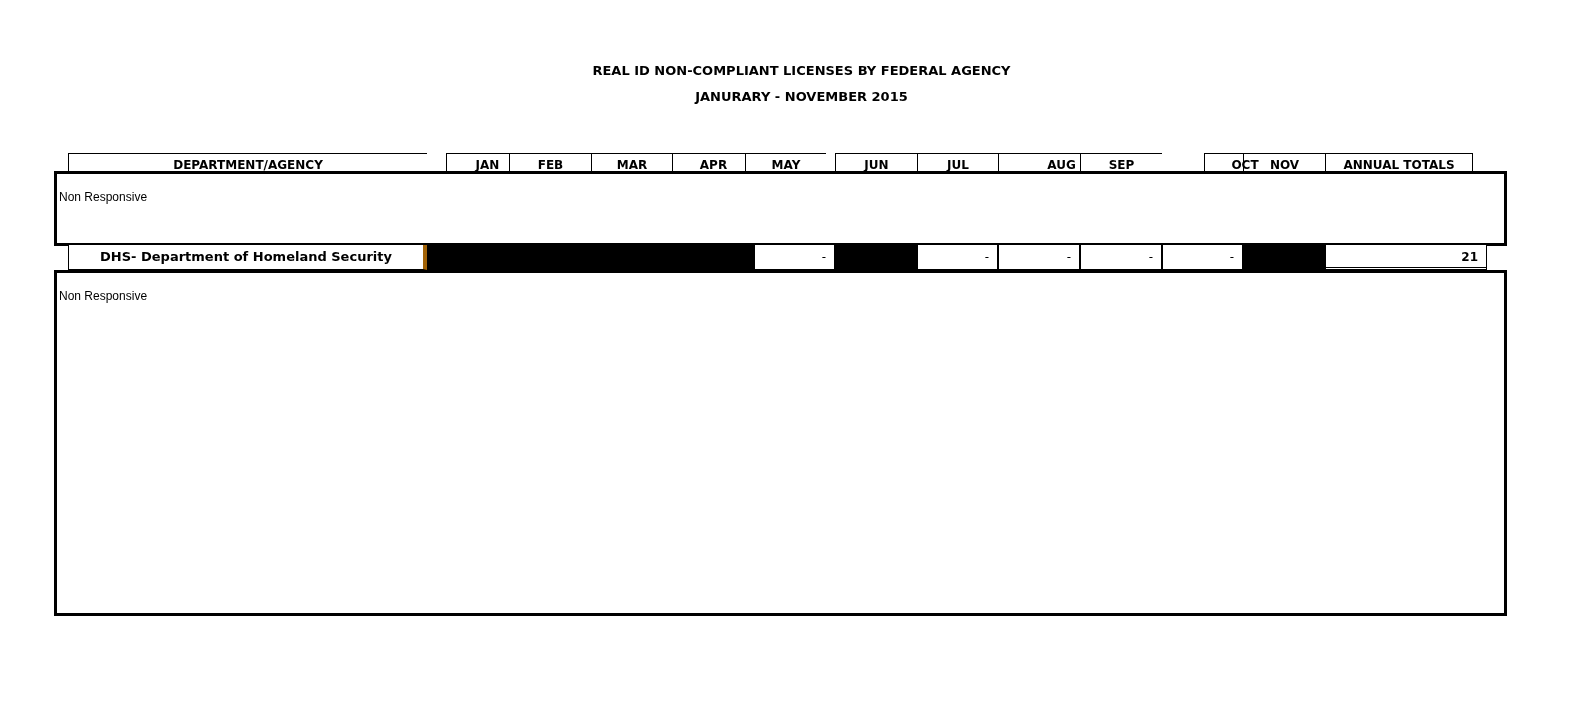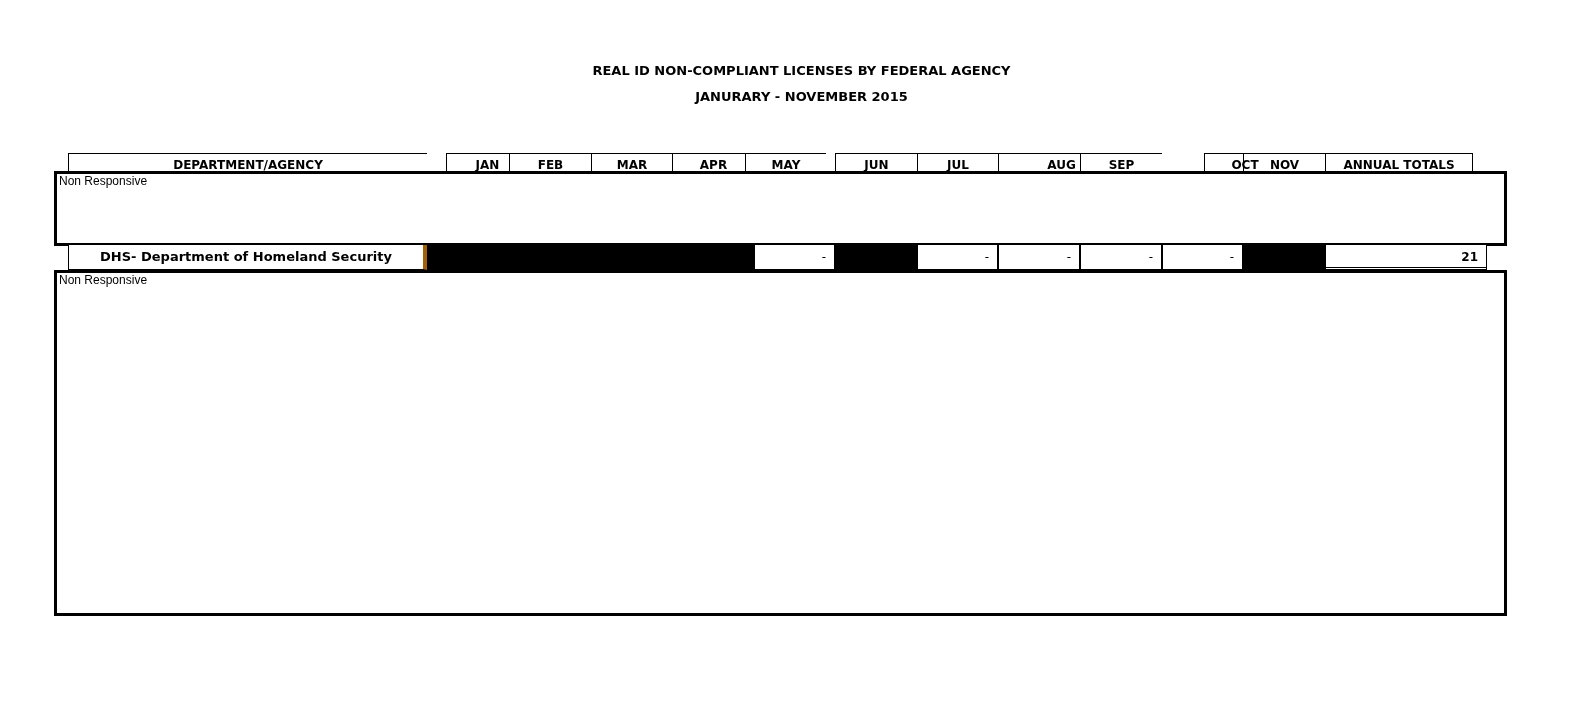--- a/index.html
+++ b/index.html
@@ -3,21 +3,21 @@
   <meta charset="utf-8">
   <style>
     html, body { margin:0; padding:0; background:#ffffff; }
     body { width:1571px; height:703px; position:relative; overflow:hidden; font-family:"Liberation Sans", sans-serif; color:#000; }
     .title { position:absolute; left:0; width:1571px; text-align:center; font-family:"DejaVu Sans", sans-serif; font-weight:bold; font-size:13px;padding-left:16px; }
     #t1 { top:63px; }
     #t2 { top:89px; }
     .hdr { position:absolute; top:153px; height:19px; border-top:1px solid #000; box-sizing:border-box; font-family:"DejaVu Sans", sans-serif; font-weight:bold; font-size:12px; text-align:center; line-height:22px; border-left:1px solid #000; }
     .hdr.last { border-right:1px solid #000; }
     .box { position:absolute; left:54px; width:1453px; border:3px solid #000; box-sizing:border-box; }
-    .box .nr { position:absolute; left:2px; top:0px; font-size:12px; font-family:"Liberation Sans", sans-serif;text-align:center; }
+    .box .nr { position:absolute; left:2px; top:16px; font-size:12px; font-family:"Liberation Sans", sans-serif;text-align:center; }
     #box1 { top:171px; height:75px; }
     #box2 { top:270px; height:346px; }
     .dcell { position:absolute; top:245px; height:25px; box-sizing:border-box; font-family:"DejaVu Sans", sans-serif; font-size:12px; }
     .dcell.black { background:#000; }
     .dcell.white { background:#fff; border-left:1px solid #000; border-right:1px solid #000; border-bottom:1px solid #000; text-align:right; padding-right:8px; line-height:24px; }
     .dcell.label { background:#fff; border-left:1px solid #000; border-right:4px solid #a16207; border-bottom:1px solid #000; font-weight:bold; text-align:center; line-height:24px; font-size:13px; }
     .dcell.total { font-weight:bold; border-bottom:3px double #000; }
   </style>
 </head>
 <body>

